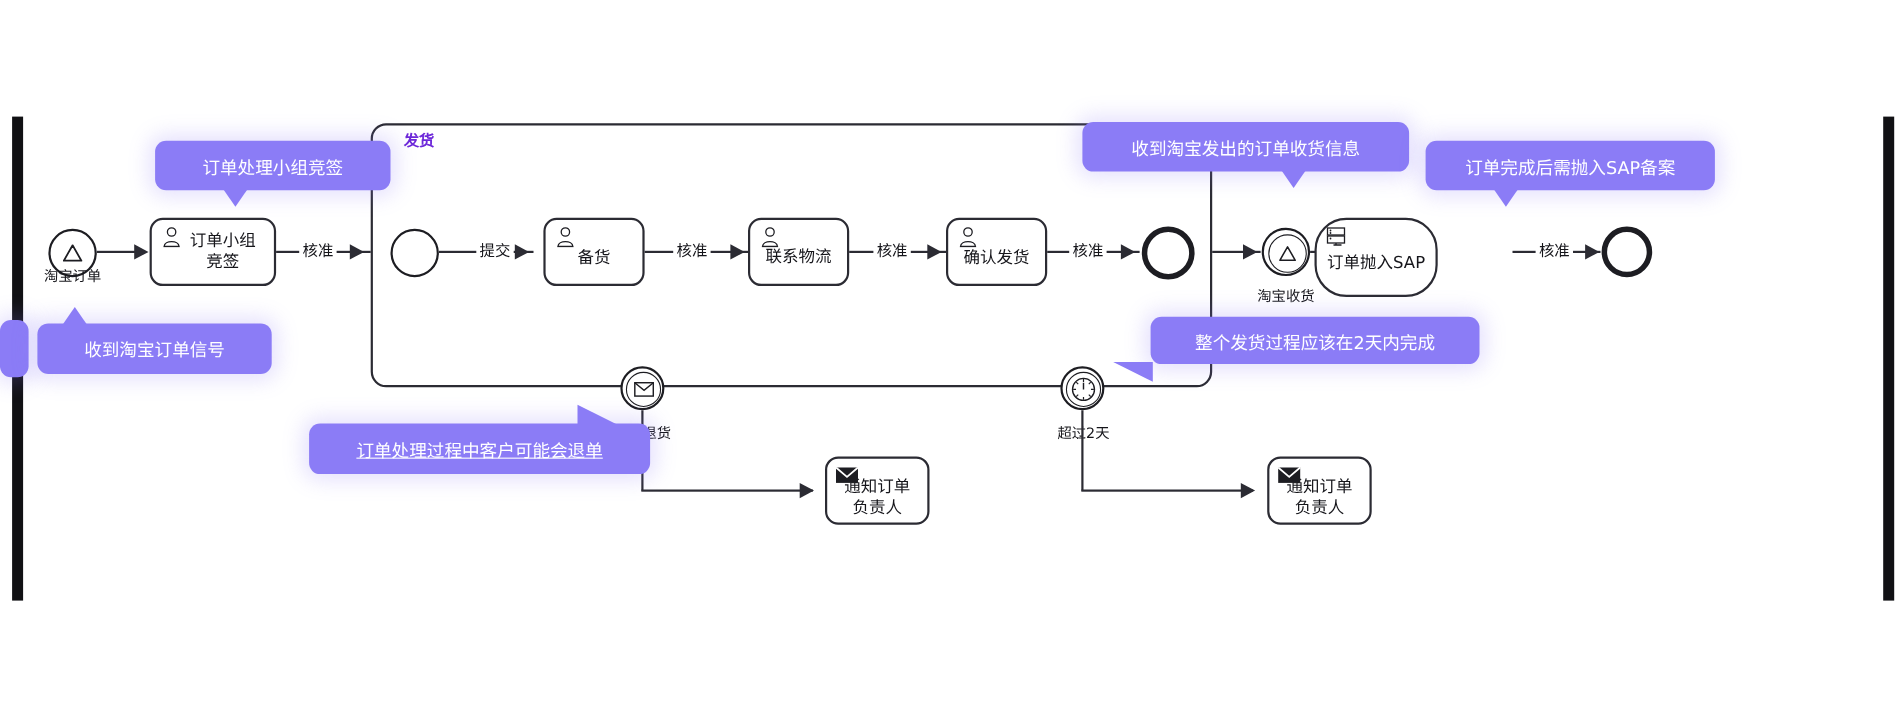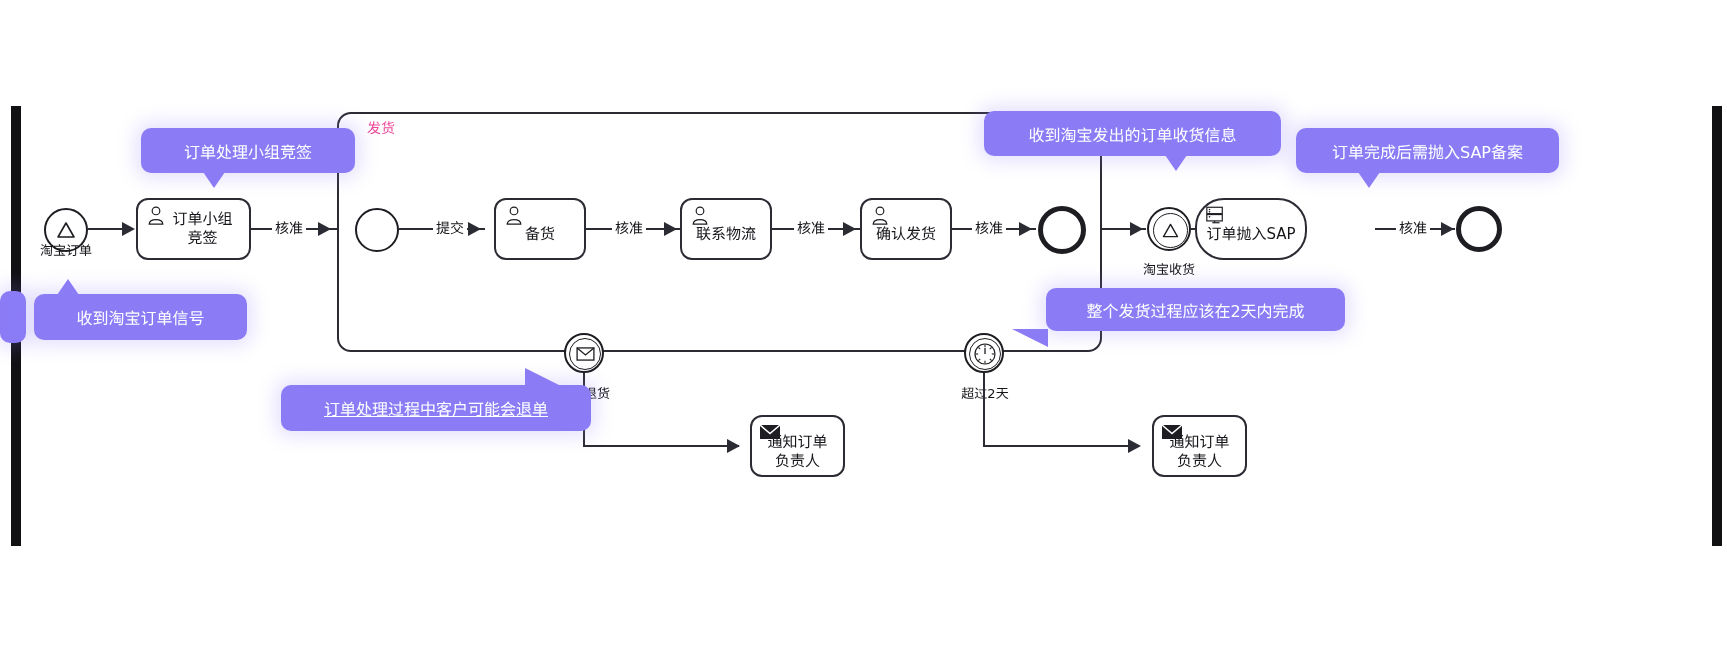--- a/index.html
+++ b/index.html
@@ -16,22 +16,22 @@
   .gutter.right{left:1712px;}
 
   
   .node{position:absolute;box-sizing:border-box;}
 
   
   .subproc{
     border:2px solid #2b2b33;border-radius:14px;background:transparent;
   }
   .subproc-title{
-    position:absolute;font-size:14px;color:#ec4899;white-space:nowrap;
-    font-weight:400;
+    position:absolute;font-size:14px;color:#6d28d9;white-space:nowrap;
+    font-weight:700;
     text-align:center;
   }
 
   
   .task{
     border:2px solid #2b2b33;border-radius:12px;background:#fff;
     display:flex;align-items:center;justify-content:center;text-align:center;
     font-size:15px;color:#15151a;line-height:1.25;padding:4px 6px;
   }
   .task .tlabel{white-space:pre-line;}
@@ -241,21 +241,21 @@
       <svg width="21" height="21" viewBox="0 0 24 24">
         <polygon points="12,5 20,19 4,19" fill="none" stroke="#1d1d22" stroke-width="1.6" stroke-linejoin="round"></polygon>
       </svg>
     </div>
   </div>
   <div class="ev-label" style="left:1125px;top:259px;width:88px;">淘宝收货</div>
 
   <div class="conn h" style="left:1191px;top:228px;width:72px;"></div>
   <div class="arrow" style="left:1246px;top:222px;"></div>
 
-  <div class="node task" style="left:1195px;top:198px;width:112px;height:62px;border-radius:29px;">
+  <div class="node task" style="left:1195px;top:198px;width:112px;height:72px;border-radius:29px;">
     <svg class="task-icon" viewBox="0 0 24 22">
       <rect x="3" y="2.5" width="17" height="7" fill="none" stroke="#1d1d22" stroke-width="1.3"></rect>
       <rect x="3" y="10.5" width="17" height="7" fill="none" stroke="#1d1d22" stroke-width="1.3"></rect>
       <circle cx="6" cy="5" r="0.9" fill="#1d1d22"></circle>
       <circle cx="6" cy="7.5" r="0.9" fill="#1d1d22"></circle>
       <circle cx="6" cy="13" r="0.9" fill="#1d1d22"></circle>
       <line x1="9" y1="19.5" x2="17" y2="19.5" stroke="#1d1d22" stroke-width="1.3"></line>
       <line x1="11.5" y1="17.5" x2="11.5" y2="19.5" stroke="#1d1d22" stroke-width="1.3"></line>
     </svg>
     <span class="tlabel" style="margin-top:11px;">订单抛入SAP</span>

